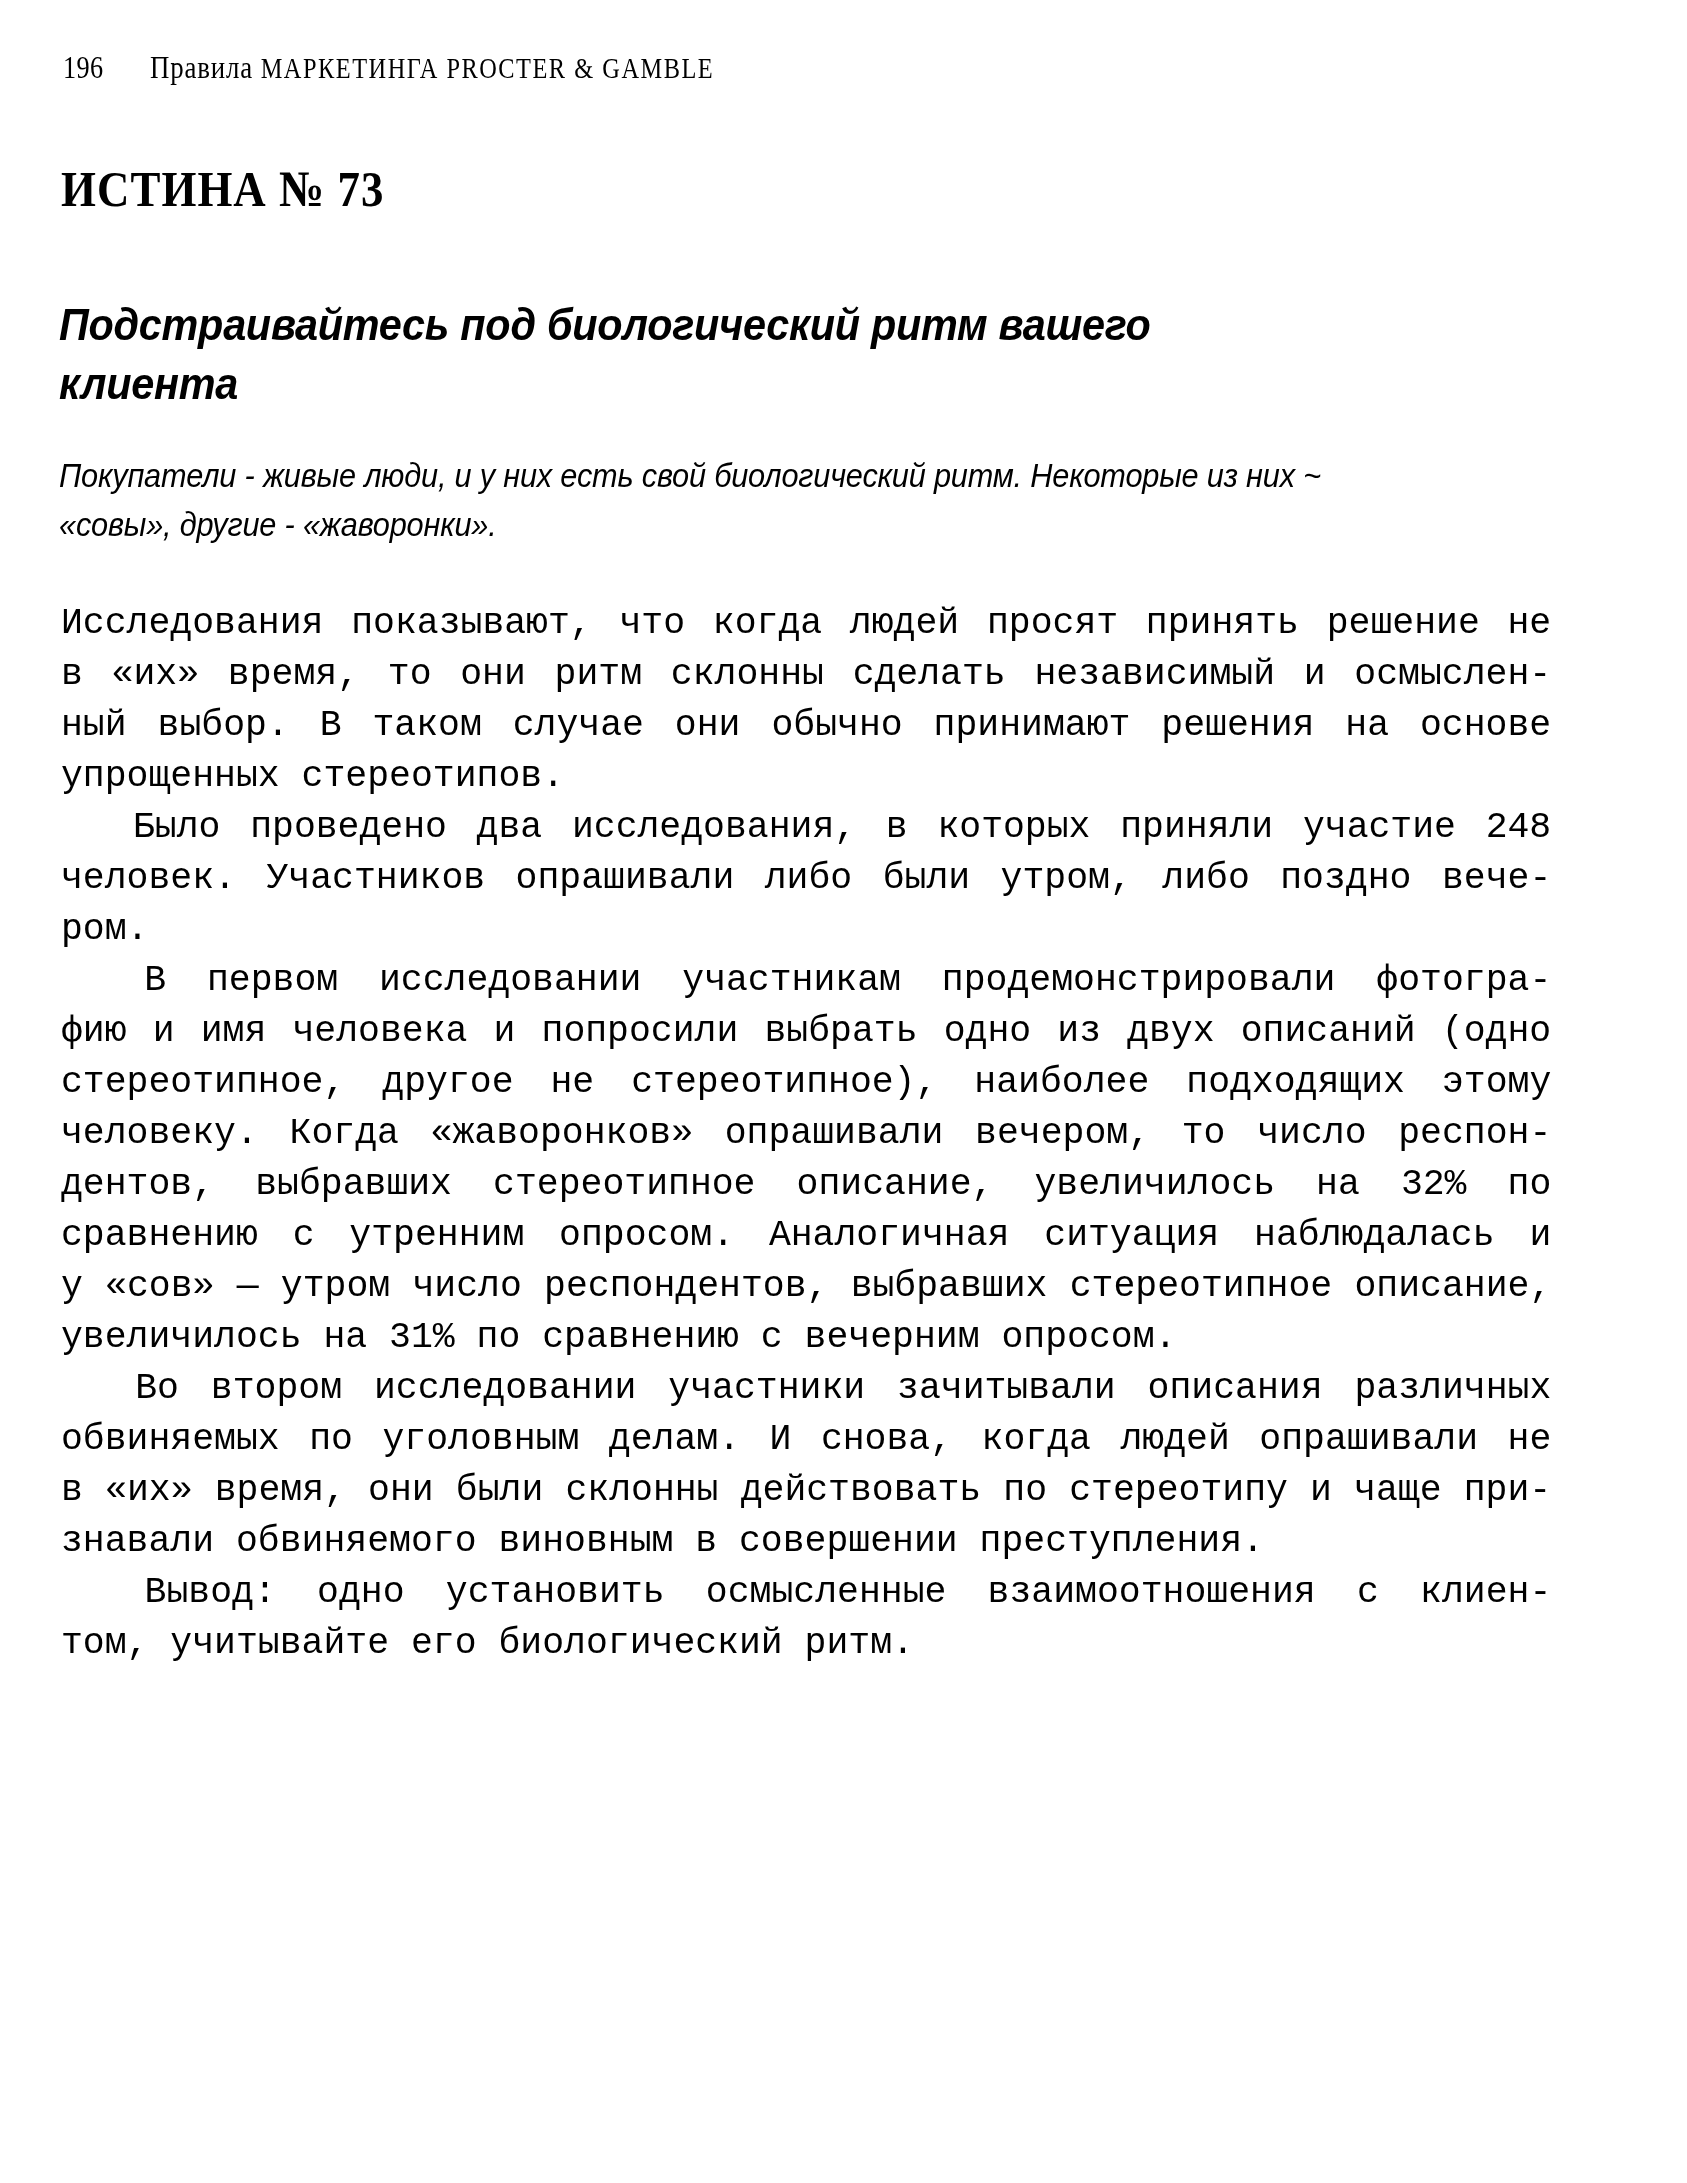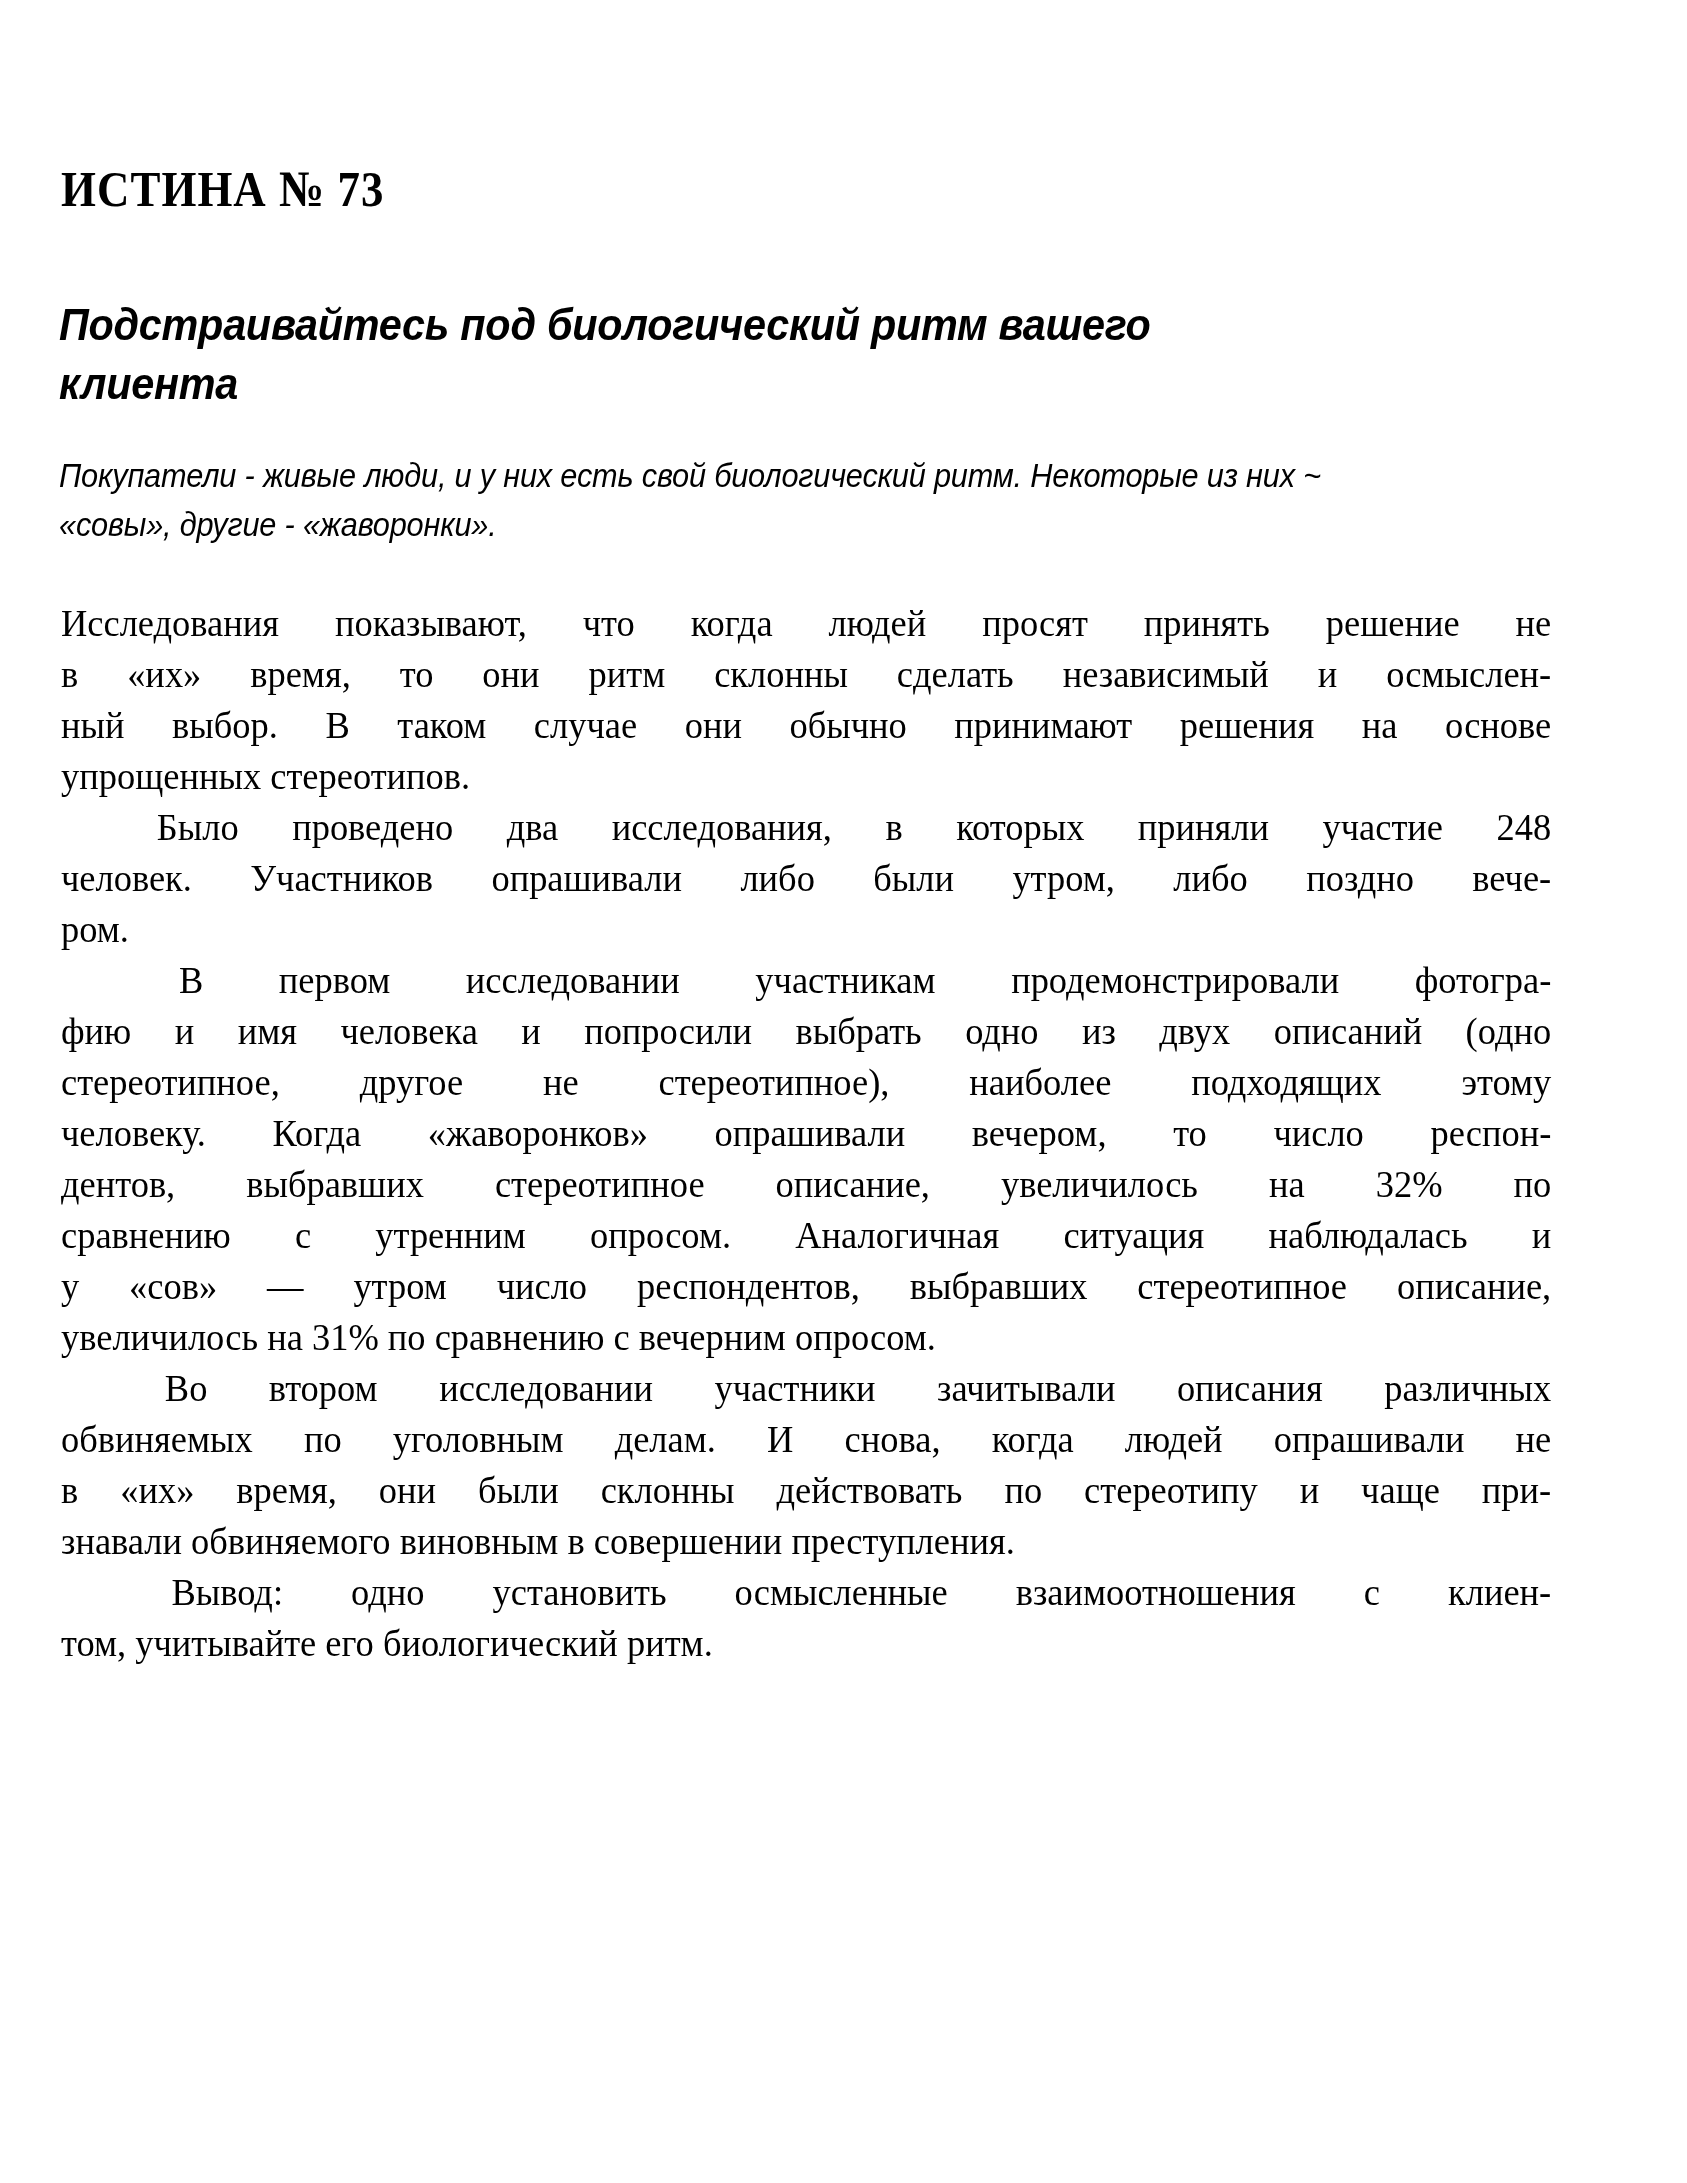--- a/index.html
+++ b/index.html
@@ -104,21 +104,21 @@
     transform-origin: left top;
   }
   .lead .lline { display: block; white-space: nowrap; }
 
   
   .body-copy {
     position: absolute;
     left: 61px;
     top: 598px;
     width: 1513px;
-    font-family: Liberation Serif, serif;
+    font-family: Liberation Mono, monospace;
     font-size: 37px;
     line-height: 51px;
   }
   .para { margin: 0 0 0 0; }
   .bline {
     display: flex;
     white-space: pre;
     width: 1513px;
     transform: scaleX(0.985);
     transform-origin: left center;
@@ -132,20 +132,26 @@
     width: 43px;
     flex: 0 0 43px;
   }
   .bline .w { display: inline-block; }
 </style>
 </head>
 <body>
 
 <div class="page">
 
+  <div class="running-header">
+    <span class="folio">196</span>
+    <span class="header-title">
+      <span>Правила</span><span>&nbsp;</span><span class="smallcaps">МАРКЕТИНГА PROCTER &amp; GAMBLE</span>
+    </span>
+  </div>
 
   <div class="truth-heading">ИСТИНА № 73</div>
 
   <div class="subtitle">
     <span class="sline">Подстраивайтесь под биологический ритм вашего</span>
     <span class="sline">клиента</span>
   </div>
 
   <div class="lead">
     <span class="lline">Покупатели - живые люди, и у них есть свой биологический ритм. Некоторые из них ~</span>

